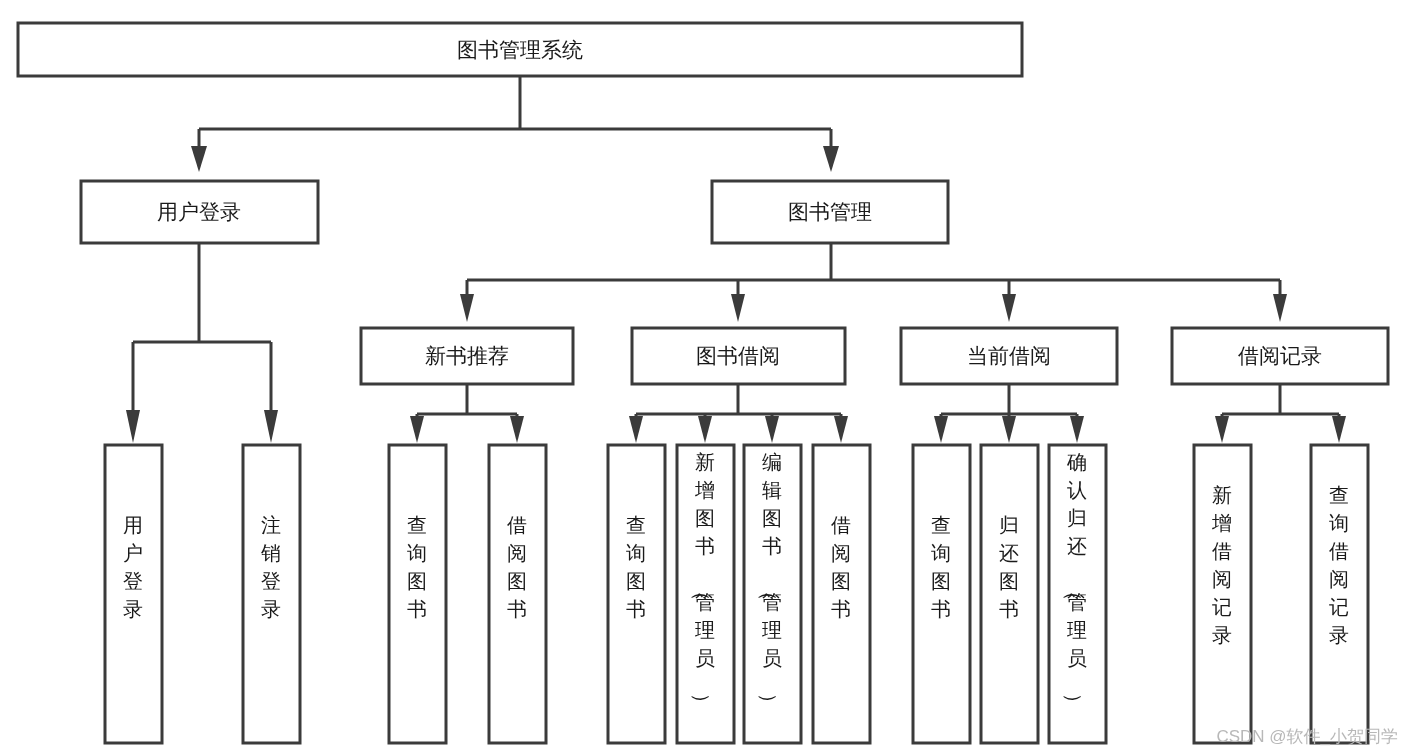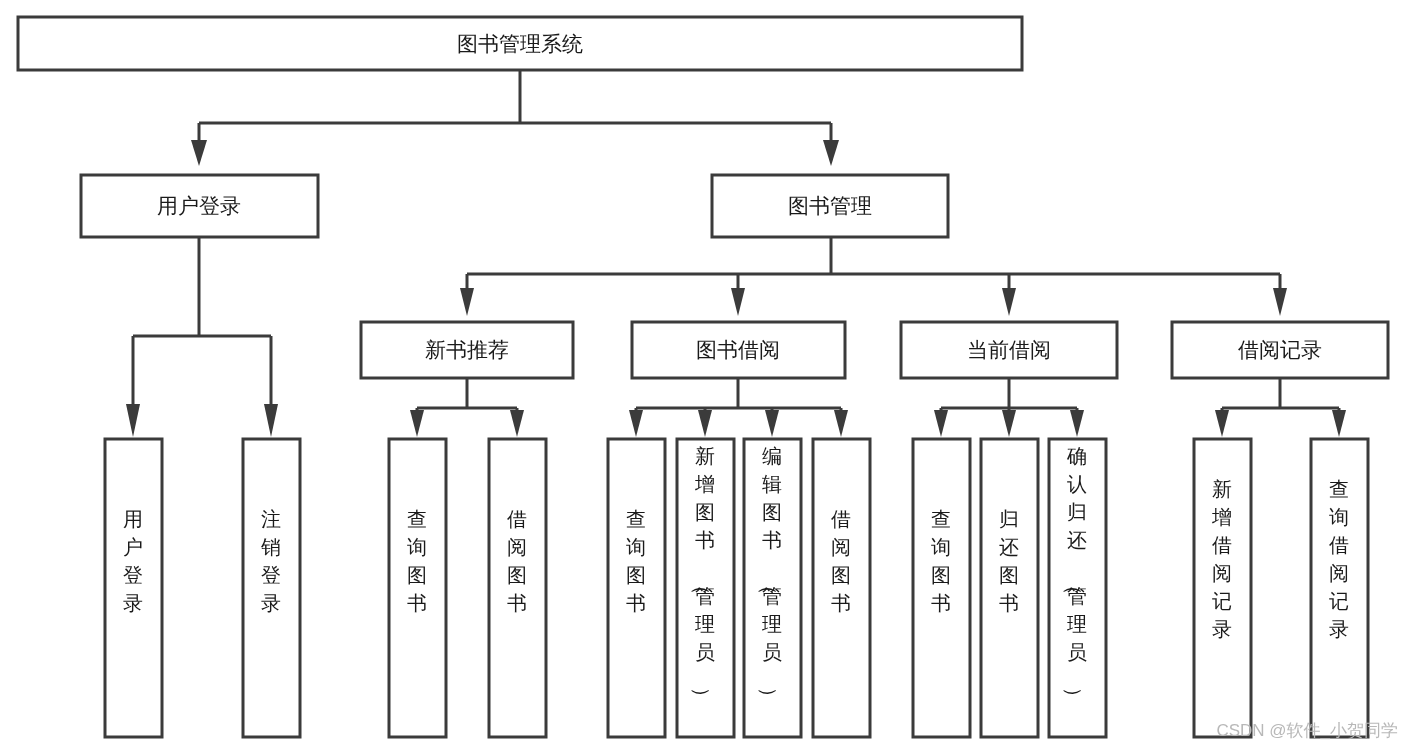--- a/index.html
+++ b/index.html
@@ -10,21 +10,21 @@
   body {
     width: 1405px;
     height: 747px;
     font-family: "Liberation Sans", "DejaVu Sans", sans-serif;
     overflow: hidden;
     position: relative;
   }
   #diagram-root {
     position: absolute;
     left: 0;
-    top: 4px;
+    top: 10px;
     width: 1405px;
     height: 628px;
   }
   svg#tree-svg {
     display: block;
     width: 1405px;
     height: 747px;
   }
   .node-box {
     fill: #ffffff;

